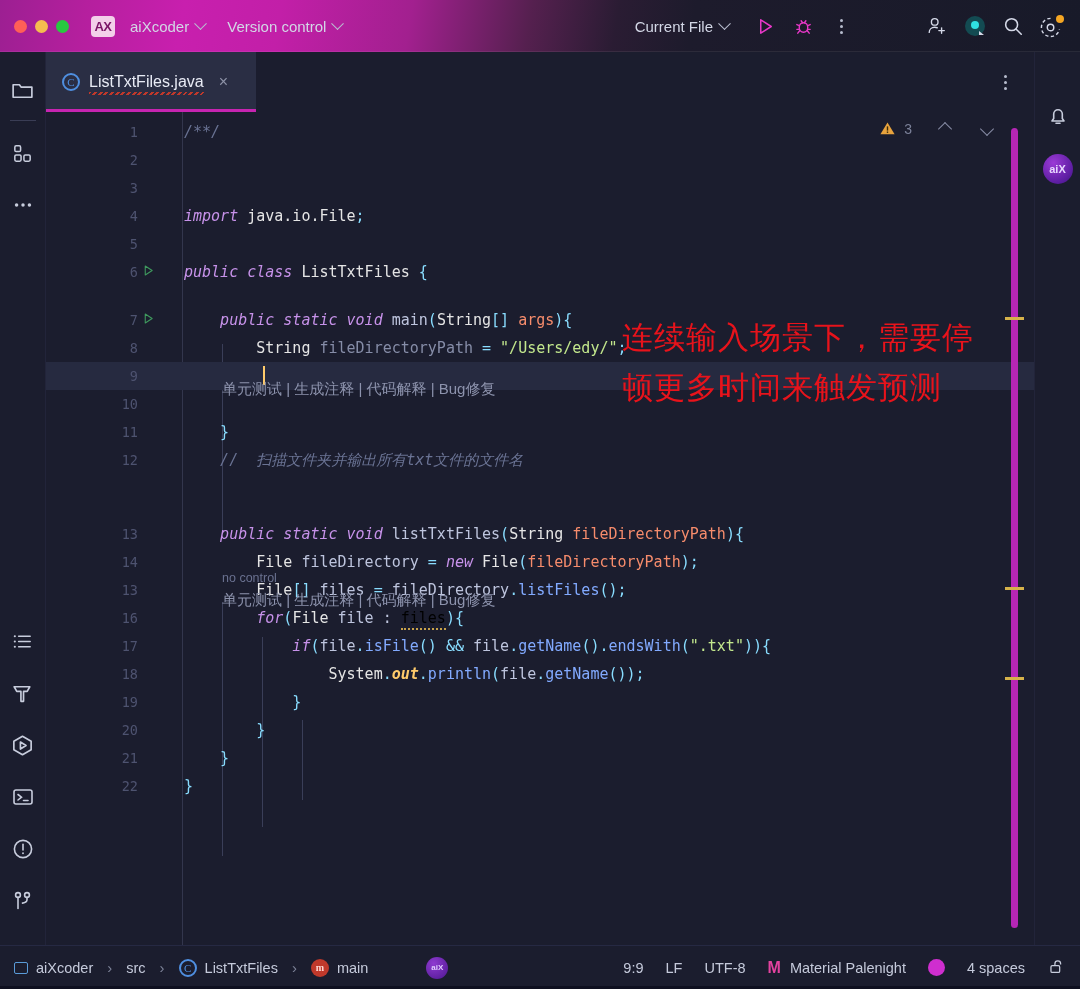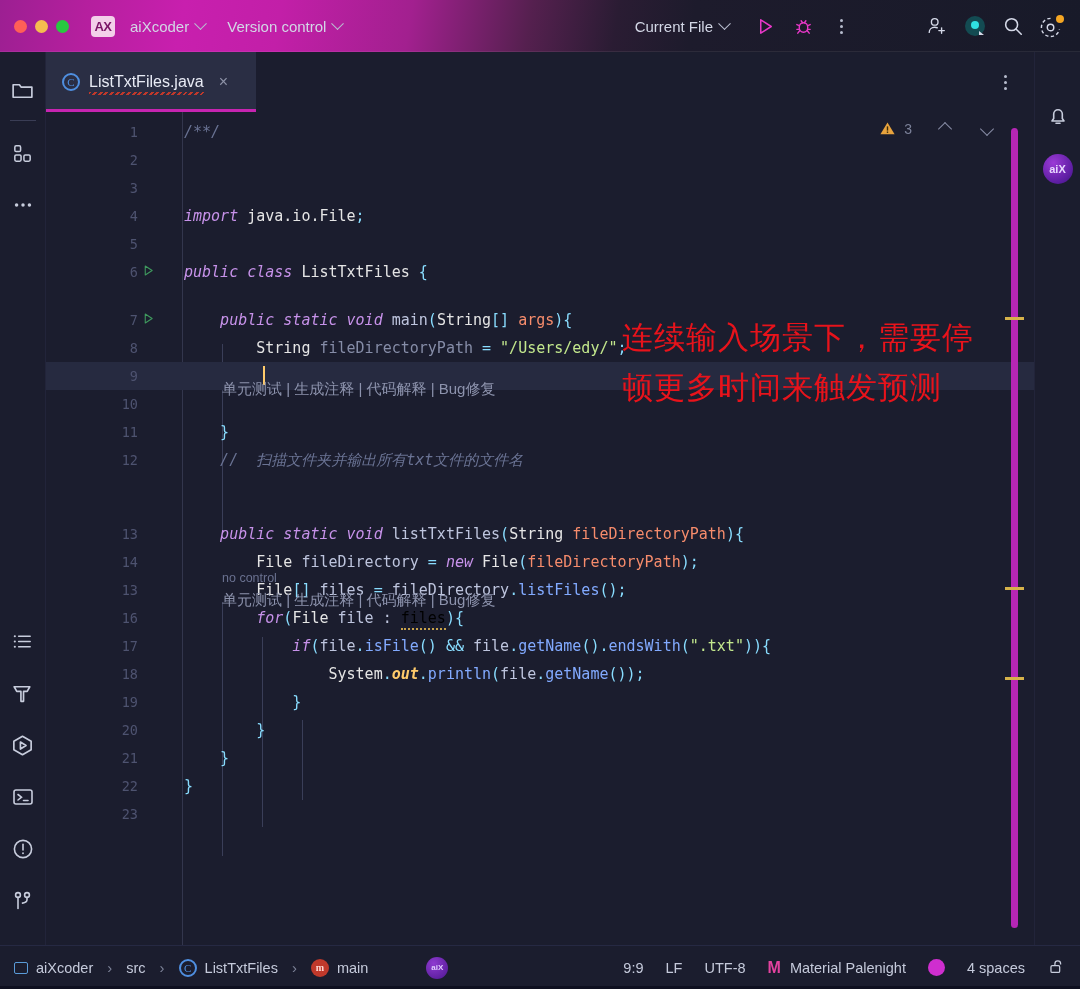--- a/index.html
+++ b/index.html
@@ -528,24 +528,20 @@
               <span class="codetext"><span class="punc">        }</span></span>
             </div>
             <div class="row" style="top: 632px;">
               <span class="lineno">21</span>
               <span class="codetext"><span class="punc">    }</span></span>
             </div>
             <div class="row" style="top: 660px;">
               <span class="lineno">22</span>
               <span class="codetext"><span class="punc">}</span></span>
             </div>
-            <div class="row" style="top: 688px;">
-              <span class="lineno">23</span>
-              <span class="codetext"></span>
-            </div>
           </div>
 
         <div class="inlay" style="position:absolute; left:176px; top:268px;">单元测试 | 生成注释 | 代码解释 | Bug修复</div>
         <div class="nousage" style="position:absolute; left:176px; top:459px;">no control</div>
         <div class="inlay" style="position:absolute; left:176px; top:479px;">单元测试 | 生成注释 | 代码解释 | Bug修复</div>
 
         <div class="annot" style="left:576px; top:252px;">顿更多时间来触发预测</div>
         <div class="annot" style="left:576px; top:202px;">连续输入场景下，需要停</div>
 
         <div class="warnbox">

